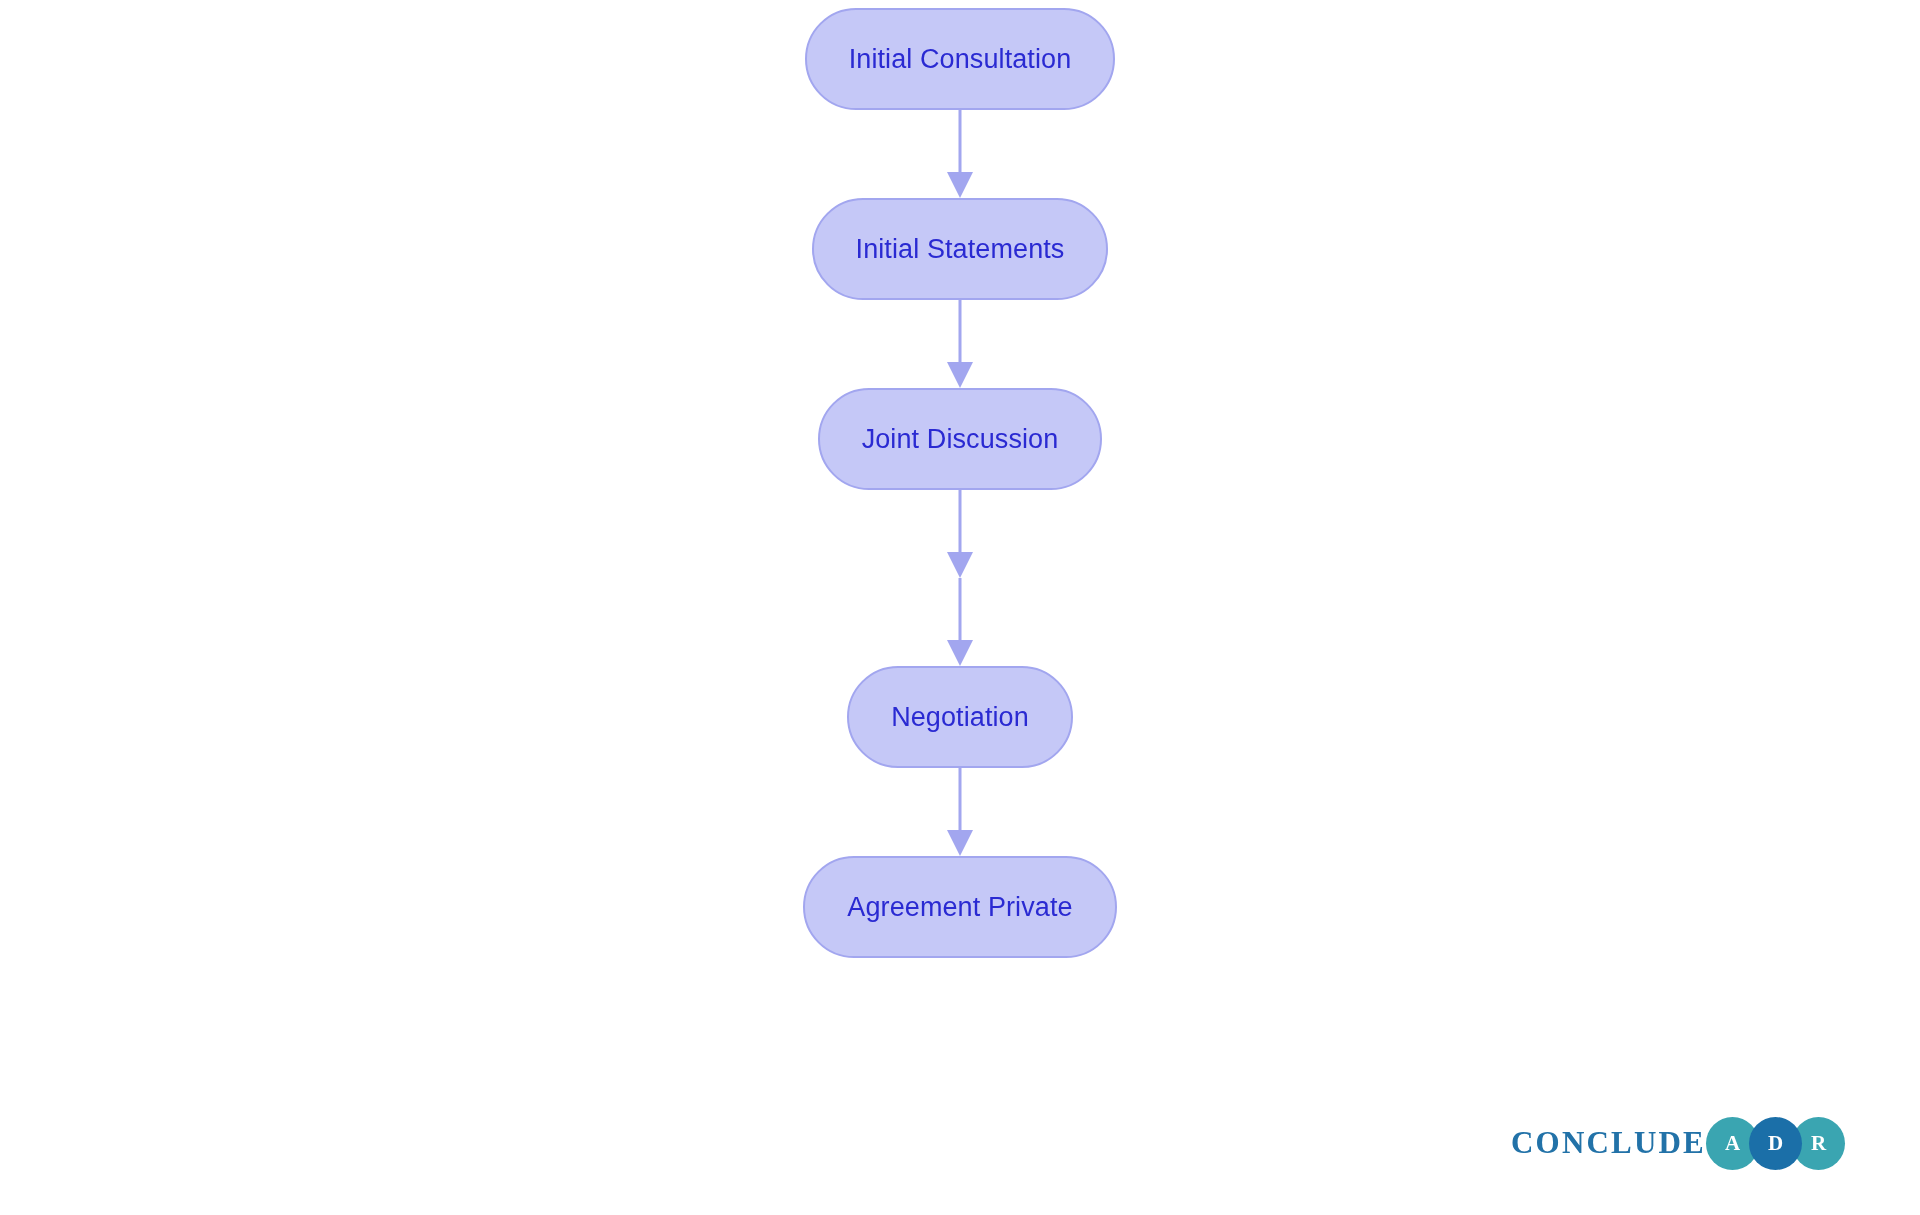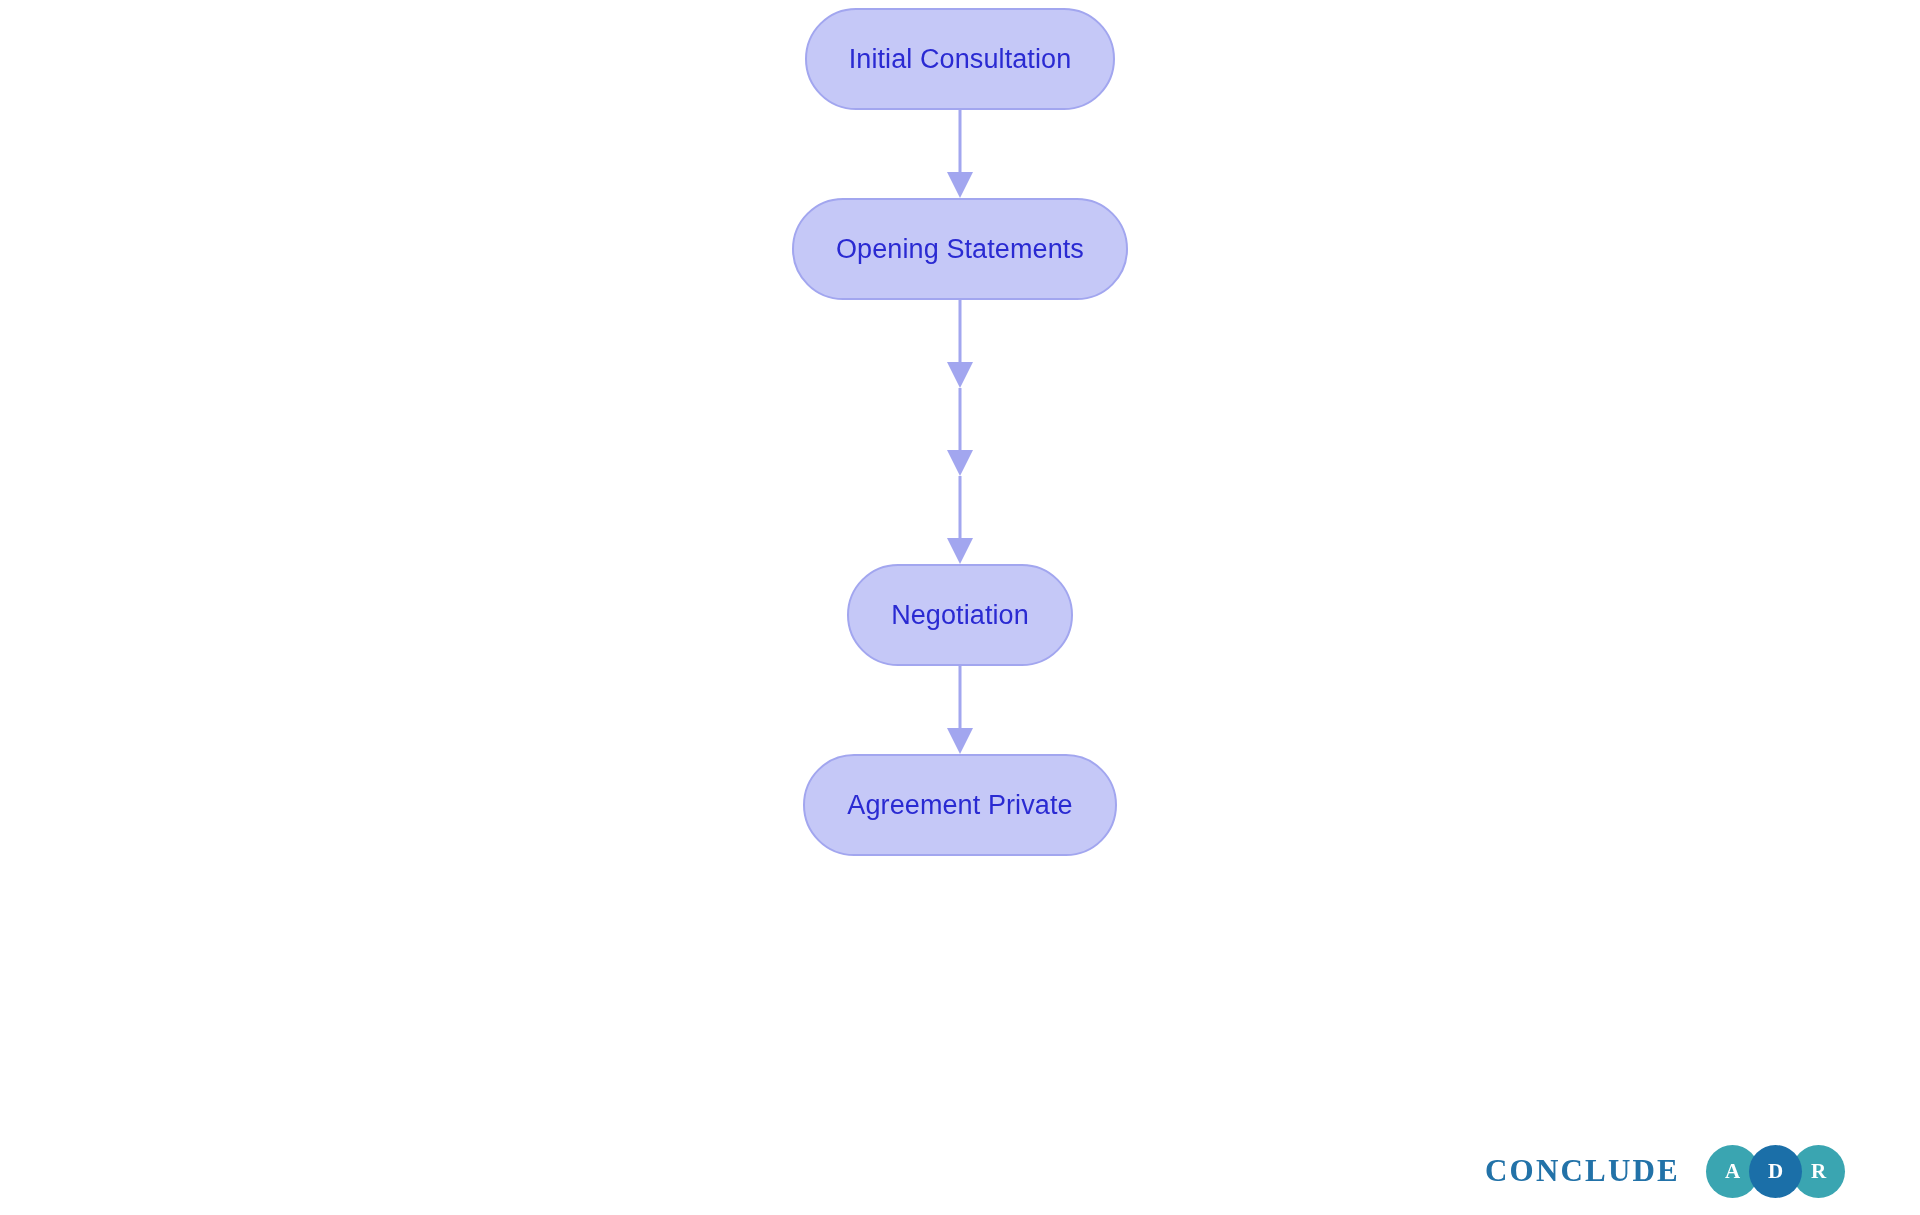--- a/index.html
+++ b/index.html
@@ -78,24 +78,23 @@
     height: 0;
     border-left: 13px solid transparent;
     border-right: 13px solid transparent;
     border-top: 26px solid #a2a6ef;
   }
 
   
   #brand-logo {
     position: absolute;
     right: 75px;
-    bottom: 16px;
+    bottom: 44px;
     display: flex;
     align-items: center;
-    gap: 26px;
     text-align: center;
   }
   #brand-logo .wordmark {
     color: #2272a8;
     font-family: "Liberation Serif", "DejaVu Serif", serif;
     font-weight: 700;
     font-size: 31px;
     letter-spacing: 2.2px;
   }
   .logo-marks {
@@ -131,28 +130,31 @@
     <div class="flow-node">
       <span class="flow-node-label">Initial Consultation</span>
     </div>
 
     <div class="flow-connector">
       <div class="conn-line"></div>
       <div class="conn-head"></div>
     </div>
 
     <div class="flow-node">
-      <span class="flow-node-label">Opening Statements</span>
+      <span class="flow-node-label">Initial Statements</span>
     </div>
 
     <div class="flow-connector">
       <div class="conn-line"></div>
       <div class="conn-head"></div>
     </div>
 
+    <div class="flow-node">
+      <span class="flow-node-label">Joint Discussion</span>
+    </div>
 
     <div class="flow-connector">
       <div class="conn-line"></div>
       <div class="conn-head"></div>
     </div>
 
 
     <div class="flow-connector">
       <div class="conn-line"></div>
       <div class="conn-head"></div>

